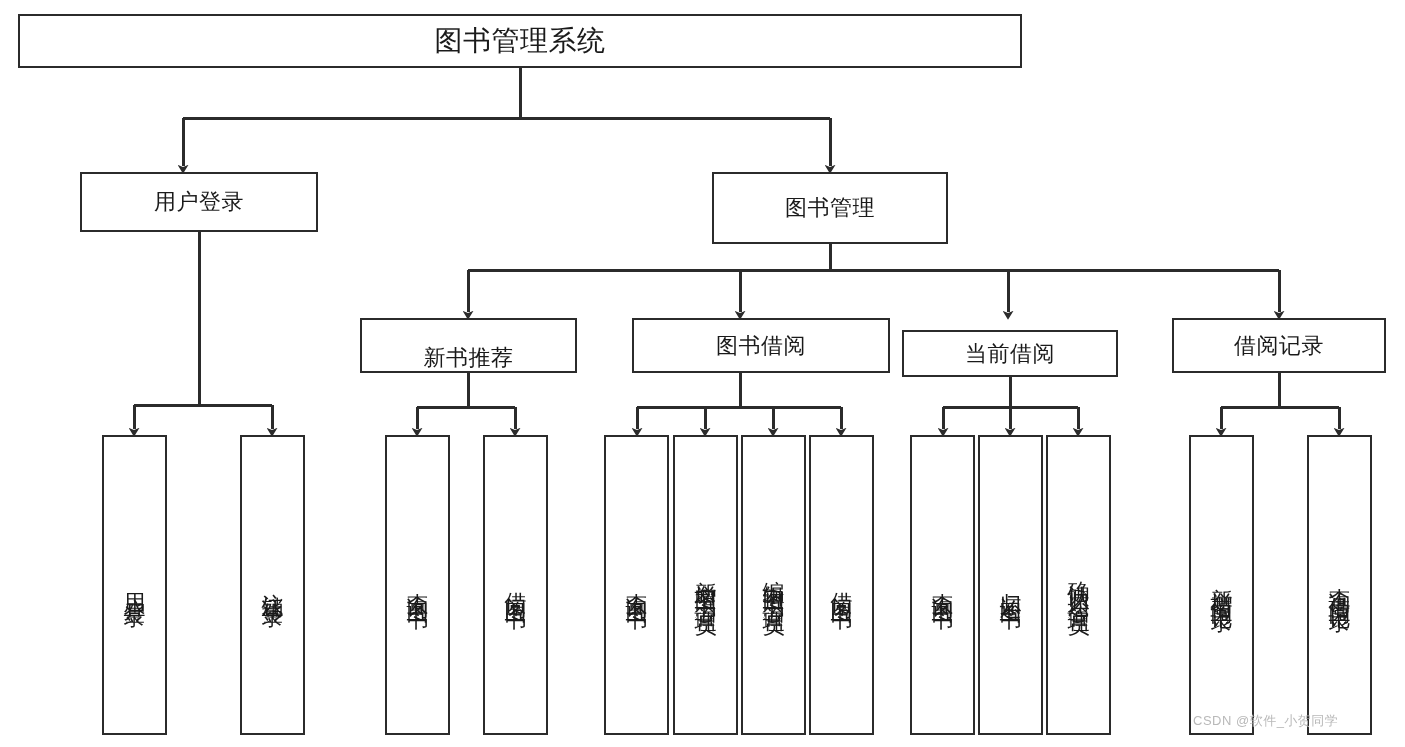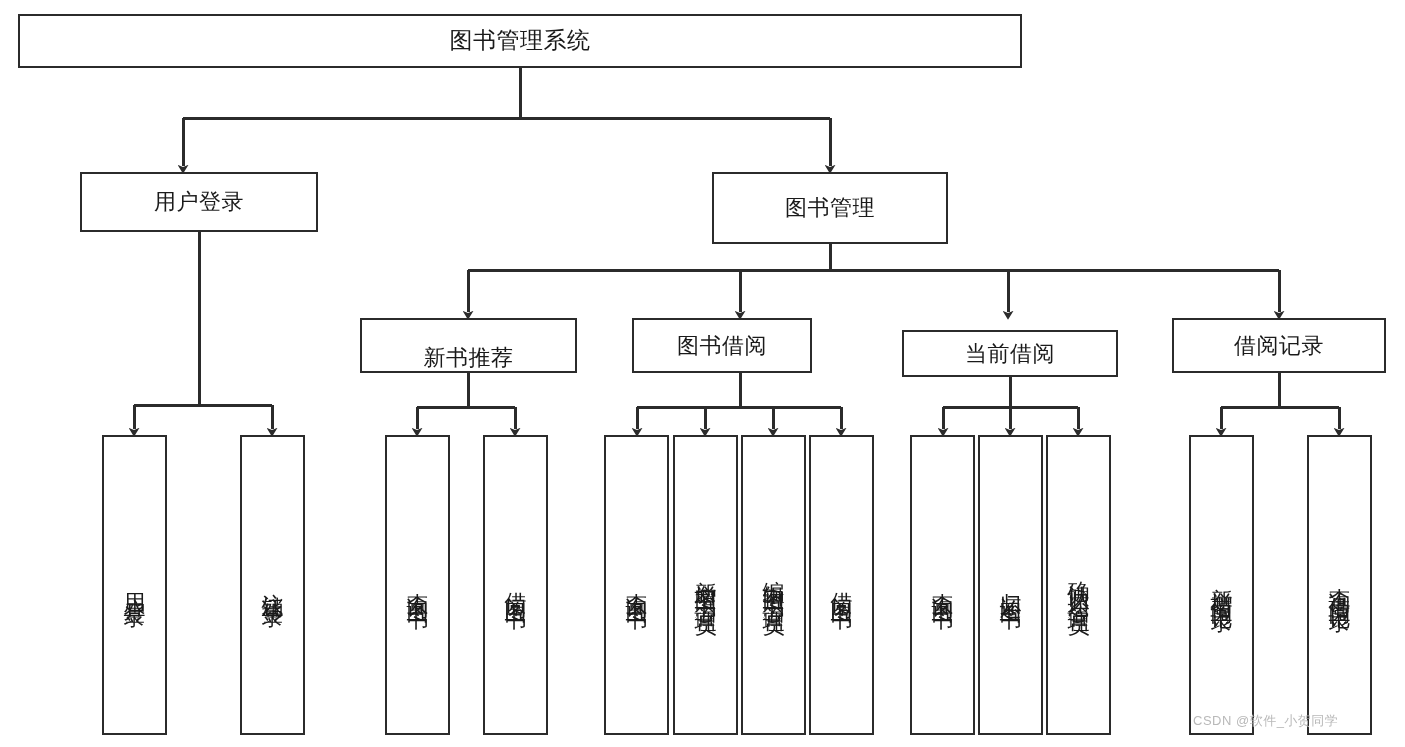--- a/index.html
+++ b/index.html
@@ -44,21 +44,21 @@
     white-space: nowrap;
     text-align: center;
   }
   .node-box.vertical .node-label {
     writing-mode: vertical-rl;
     text-orientation: upright;
     letter-spacing: 5px;
     font-size: 22px;
     line-height: 1;
   }
-  .node-box.level0 .node-label { font-size: 23px; }
+  .node-box.level0 .node-label { font-size: 28px; }
   .node-box.level1 .node-label { font-size: 22px; }
   .watermark {
     position: absolute;
     color: #b9b9b9;
     font-size: 13px;
     white-space: nowrap;
     letter-spacing: 0.5px;
   }
 </style>
 </head>
@@ -124,21 +124,21 @@
   <div class="node-box level1" style="left:80px;top:172px;width:238px;height:60px;">
     <span class="node-label">用户登录</span>
   </div>
   <div class="node-box level1" style="left:712px;top:172px;width:236px;height:72px;">
     <span class="node-label">图书管理</span>
   </div>
 
   <div class="node-box level1" style="left:360px;top:318px;width:217px;height:55px;align-items:flex-end;">
     <span class="node-label">新书推荐</span>
   </div>
-  <div class="node-box level1" style="left:632px;top:318px;width:180px;height:55px;">
+  <div class="node-box level1" style="left:632px;top:318px;width:258px;height:55px;">
     <span class="node-label">图书借阅</span>
   </div>
   <div class="node-box level1" style="left:902px;top:330px;width:216px;height:47px;font-family:Liberation Serif, serif;">
     <span class="node-label">当前借阅</span>
   </div>
   <div class="node-box level1" style="left:1172px;top:318px;width:214px;height:55px;">
     <span class="node-label">借阅记录</span>
   </div>
 
   <div class="node-box vertical" style="left:102px;top:435px;width:65px;height:300px;">

